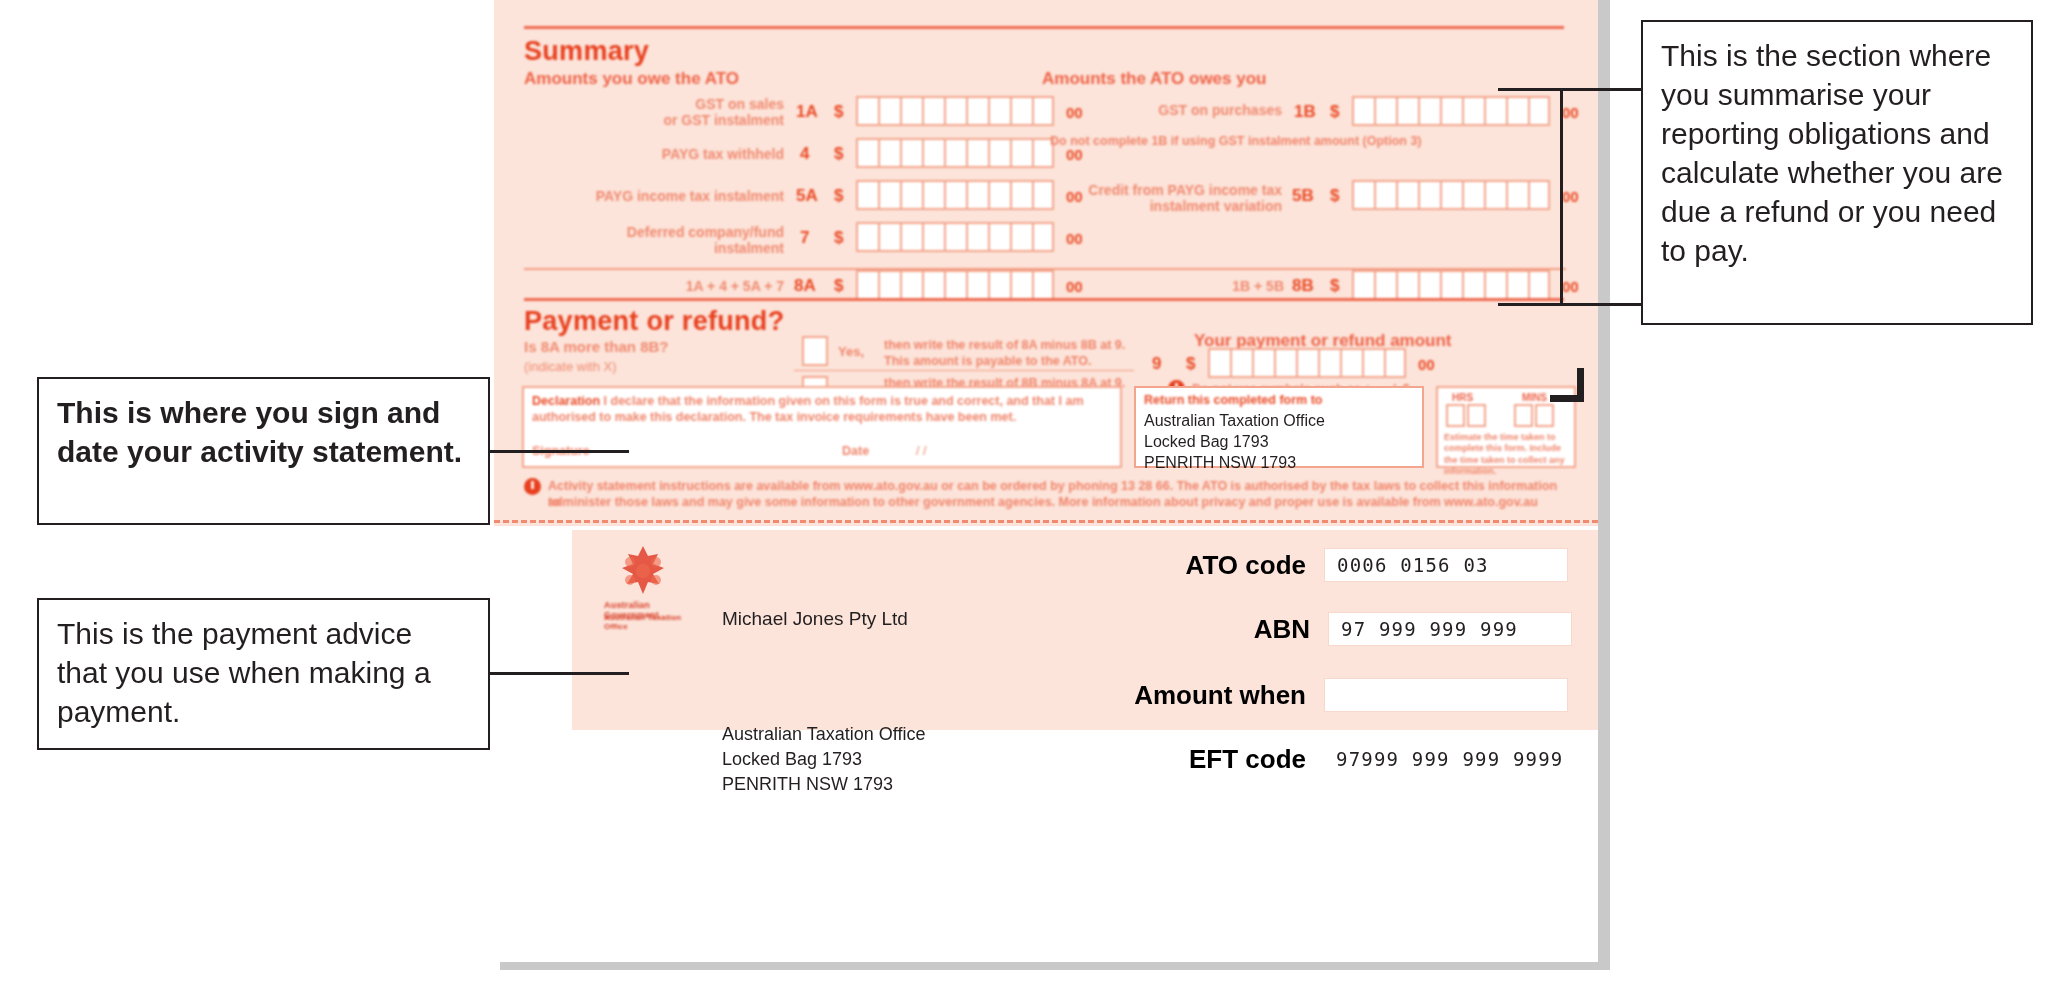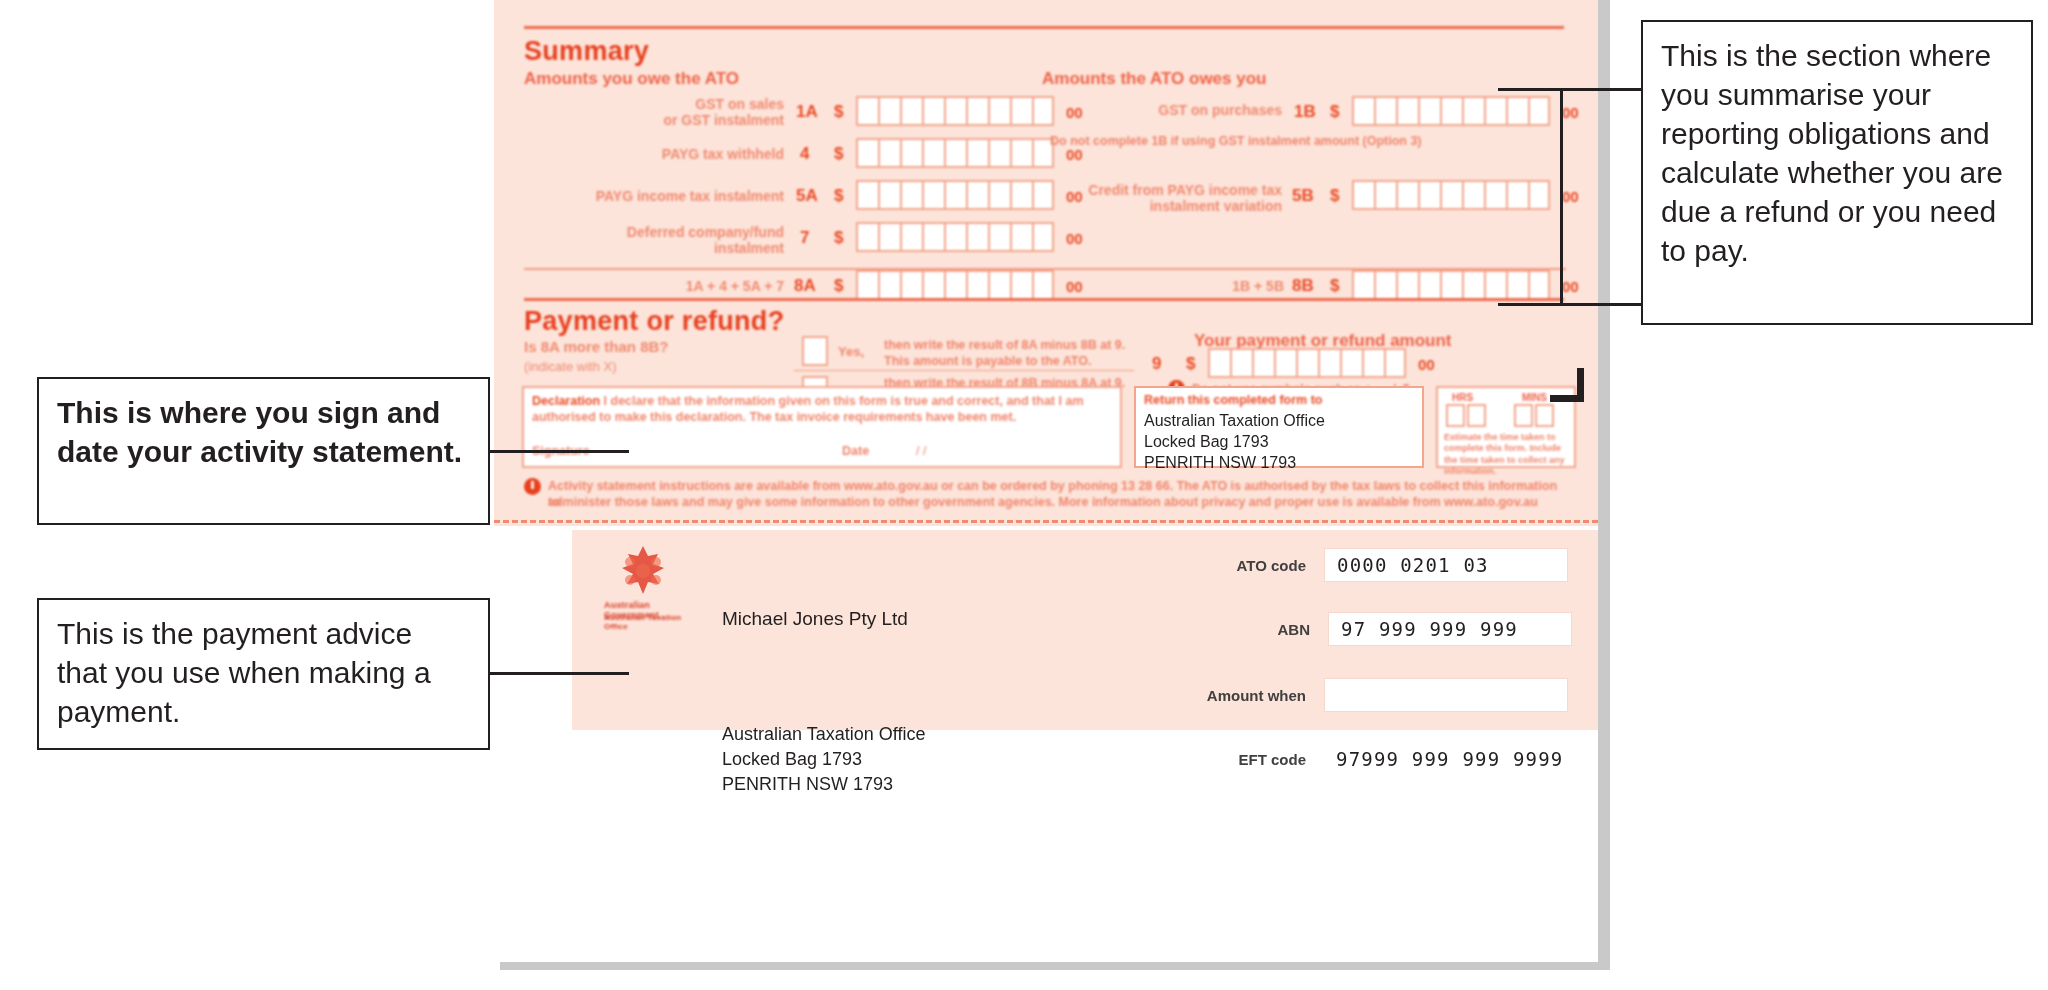--- a/index.html
+++ b/index.html
@@ -86,21 +86,21 @@
             font-size:29px;letter-spacing:.2px;}
   #pa-name{position:absolute;left:228px;top:82px;color:#231f20;font-size:19px;}
   #pa-addr{position:absolute;left:228px;top:196px;color:#231f20;font-size:18px;line-height:1.38;}
 
   .coat{position:absolute;left:110px;top:18px;width:78px;height:96px;}
   .coat-img{position:absolute;left:8px;top:0;width:62px;height:52px;}
   .coat-t1{position:absolute;left:0;top:56px;font-size:9px;font-weight:bold;color:#d9412a;letter-spacing:.2px;}
   .coat-t2{position:absolute;left:0;top:69px;font-size:8px;font-weight:bold;color:#d9412a;letter-spacing:.2px;}
 
   .pa-row{position:absolute;display:flex;align-items:center;}
-  .pa-lbl{color:#404040;font-weight:bold;font-size:15px;text-align:right;width:210px;padding-right:18px;box-sizing:border-box;}
+  .pa-lbl{color:#000000;font-weight:bold;font-size:26px;text-align:right;width:210px;padding-right:18px;box-sizing:border-box;}
   .pa-val{width:244px;height:34px;background:#fff;border:1px solid #f6d9cc;box-sizing:border-box;
           display:flex;align-items:center;padding-left:12px;
           font-family:"DejaVu Sans Mono","Liberation Mono",monospace;font-size:19px;color:#231f20;letter-spacing:1.2px;}
   #row-ato{left:620px;top:22px;}
   #row-abn{left:624px;top:86px;}
   #row-amt{left:620px;top:152px;}
   #row-eft{left:620px;top:216px;justify-content:space-between;}
   #row-eft .pa-val{border:none;background:transparent;}
 </style>
 </head>
@@ -352,21 +352,21 @@
     <div id="pa-name">Michael Jones Pty Ltd</div>
 
     <div id="pa-addr">
       <div>Australian Taxation Office</div>
       <div>Locked Bag 1793</div>
       <div>PENRITH NSW 1793</div>
     </div>
 
     <div class="pa-row" id="row-ato">
       <div class="pa-lbl">ATO code</div>
-      <div class="pa-val">0000 0201 03</div>
+      <div class="pa-val">0006 0156 03</div>
     </div>
     <div class="pa-row" id="row-abn">
       <div class="pa-lbl">ABN</div>
       <div class="pa-val">97 999 999 999</div>
     </div>
     <div class="pa-row" id="row-amt">
       <div class="pa-lbl">Amount when</div>
       <div class="pa-val"></div>
     </div>
     <div class="pa-row" id="row-eft">

